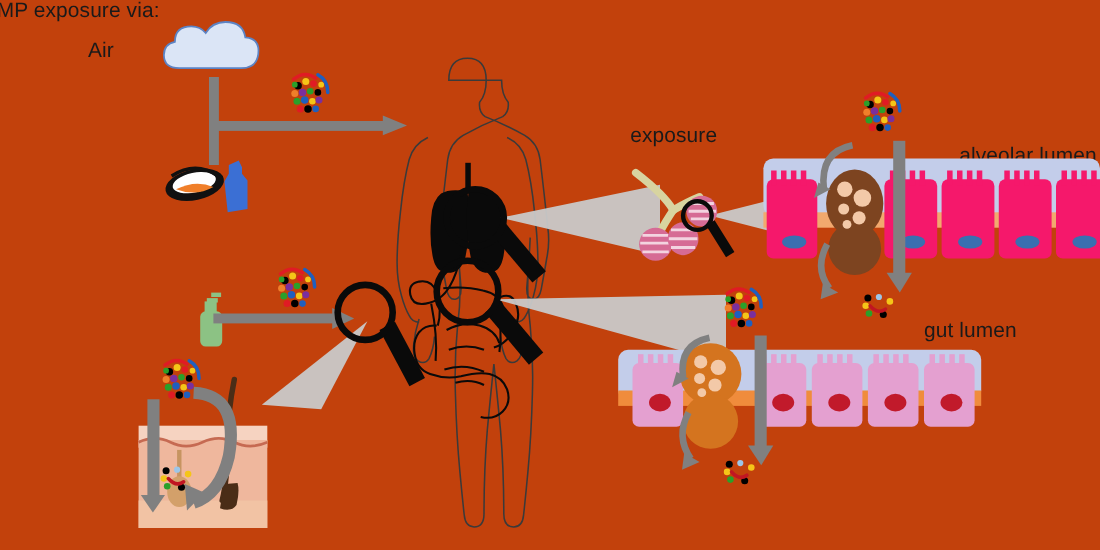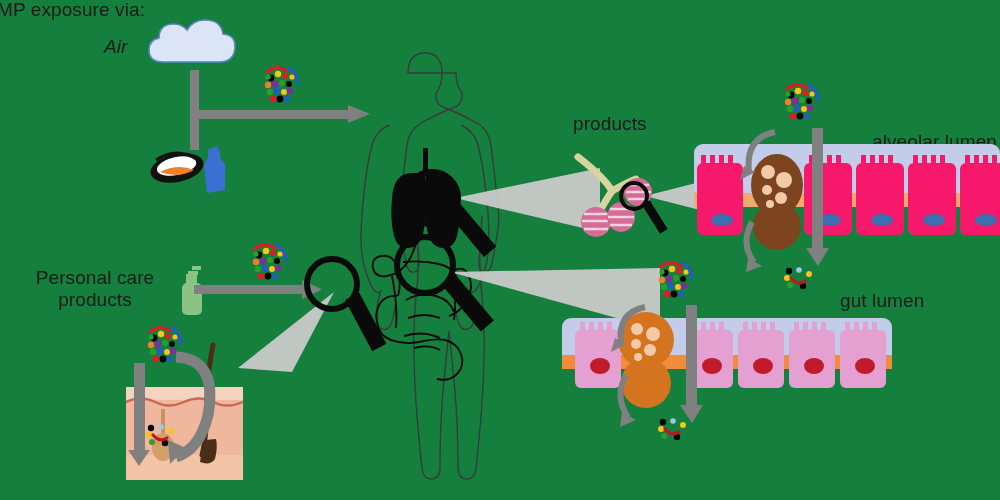--- a/index.html
+++ b/index.html
@@ -1,37 +1,35 @@
 <!DOCTYPE html>
 <html><head>
 <meta charset="utf-8">
 <style>
   html,body{margin:0;padding:0;background:#ffffff;}
   body{width:1000px;height:500px;overflow:hidden;font-family:"Liberation Sans",sans-serif;}
-  #stage{position:relative;width:1000px;height:500px;background:#15803d;}
+  #stage{position:relative;width:1000px;height:500px;background:#c2410c;}
   .lbl{position:absolute;color:#1a1a1a;font-size:19px;line-height:1.15;letter-spacing:.1px;white-space:pre;}
   #title{left:-3px;top:-1px;font-size:19px;}
-  #lbl-air{left:104px;top:36px;font-style:italic;}
+  #lbl-air{left:80px;top:36px;}
   #lbl-food{left:22px;top:157px;}
   #lbl-pcp{left:20px;top:267px;width:150px;text-align:center;white-space:normal;}
   #lbl-alveoli{left:573px;top:113px;}
   #lbl-alvlum{left:872px;top:131px;}
   #lbl-gutlum{left:840px;top:290px;}
   svg{position:absolute;left:0;top:0;}
 </style>
 </head>
 <body>
 
 <div id="stage">
 
   <div class="lbl" id="title">MP exposure via:</div>
   <div class="lbl" id="lbl-air">Air</div>
-  <div class="lbl" id="lbl-pcp">Personal care
-products</div>
-  <div class="lbl" id="lbl-alveoli">products</div>
+  <div class="lbl" id="lbl-alveoli">exposure</div>
   <div class="lbl" id="lbl-alvlum">alveolar lumen</div>
   <div class="lbl" id="lbl-gutlum">gut lumen</div>
 
   <svg width="1000" height="500" viewBox="0 0 1000 500">
     <defs>
       <g id="mp-full">
         <circle cx="-9" cy="-10" r="3.4" fill="#000"></circle>
         <circle cx="-2" cy="-14" r="3.2" fill="#f5c518"></circle>
         <circle cx="5" cy="-12" r="3.0" fill="#e01b24"></circle>
         <circle cx="-12" cy="-3" r="3.2" fill="#f07f2a"></circle>

